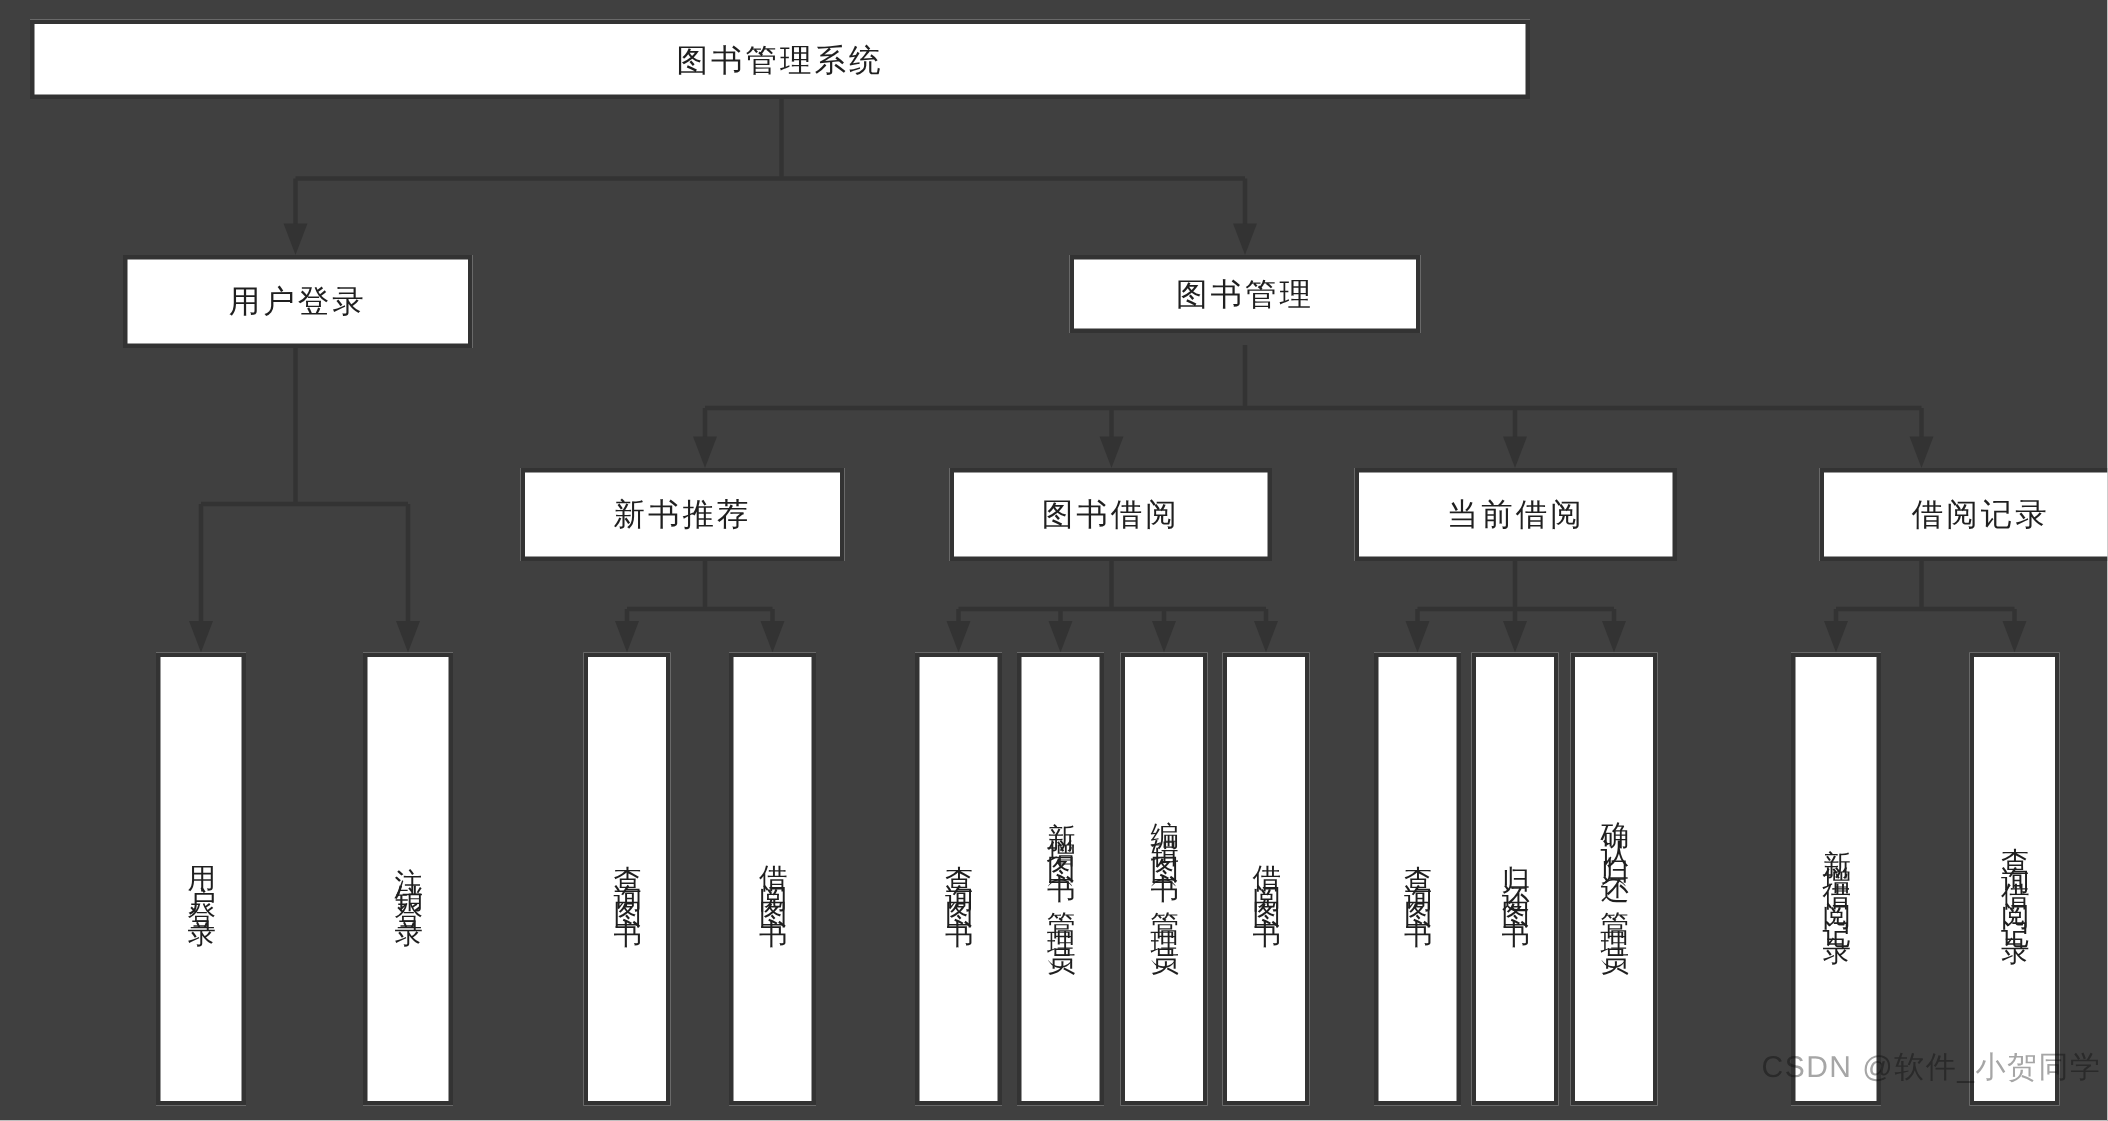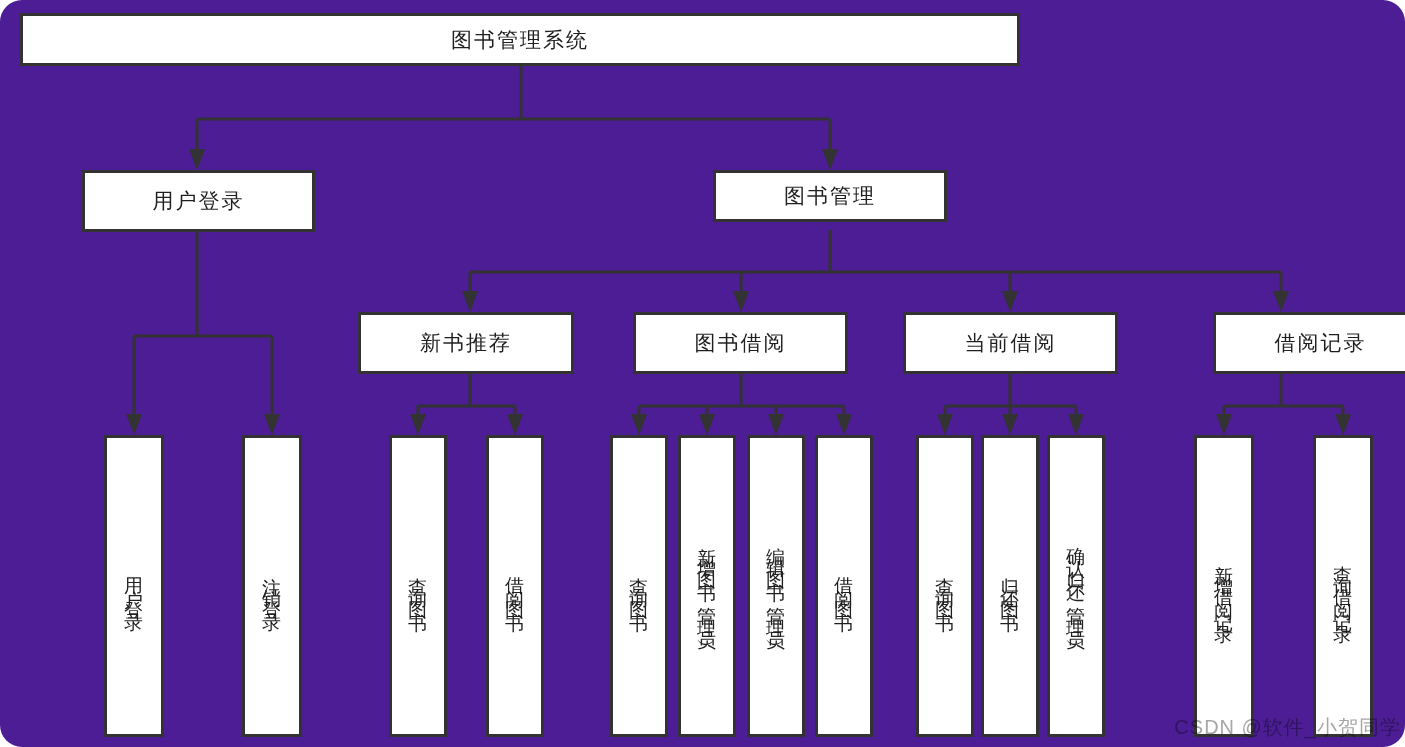--- a/index.html
+++ b/index.html
@@ -4,24 +4,23 @@
 <style>
   html, body {
     margin: 0;
     padding: 0;
     background: #ffffff;
   }
   .canvas {
     position: relative;
     width: 1405px;
     height: 747px;
-    background: #4c1d95;
+    background: #404040;
     font-family: "Liberation Sans", sans-serif;
     overflow: hidden;
-    border-radius: 22px;
   }
   svg.wires {
     position: absolute;
     left: 0;
     top: 0;
   }
   .box {
     position: absolute;
     box-sizing: border-box;
     background: #ffffff;
@@ -40,21 +39,21 @@
     writing-mode: vertical-rl;
     text-orientation: mixed;
     font-size: 19px;
     line-height: 1;
     letter-spacing: 12px;
     white-space: nowrap;
   }
   .watermark {
     position: absolute;
     right: 4px;
-    bottom: 6px;
+    bottom: 22px;
     font-size: 20px;
     color: #a6a6a6;
     letter-spacing: 1px;
     mix-blend-mode: multiply;
     white-space: nowrap;
     text-align: right;
   }
 </style>
 </head>
 <body>
@@ -105,21 +104,21 @@
     <span>图书管理系统</span>
   </div>
 
   <div class="box h" style="left:82px; top:170px; width:233px; height:62px;">
     <span>用户登录</span>
   </div>
   <div class="box h" style="left:713px; top:170px; width:234px; height:52px;">
     <span>图书管理</span>
   </div>
 
-  <div class="box h" style="left:358px; top:312px; width:216px; height:62px;">
+  <div class="box h" style="left:347px; top:312px; width:216px; height:62px;">
     <span>新书推荐</span>
   </div>
   <div class="box h" style="left:903px; top:312px; width:215px; height:62px;">
     <span>当前借阅</span>
   </div>
   <div class="box h" style="left:633px; top:312px; width:215px; height:62px;">
     <span>图书借阅</span>
   </div>
   <div class="box h" style="left:1173px; top:312px; width:215px; height:62px;margin-left:40px;">
     <span>借阅记录</span>

